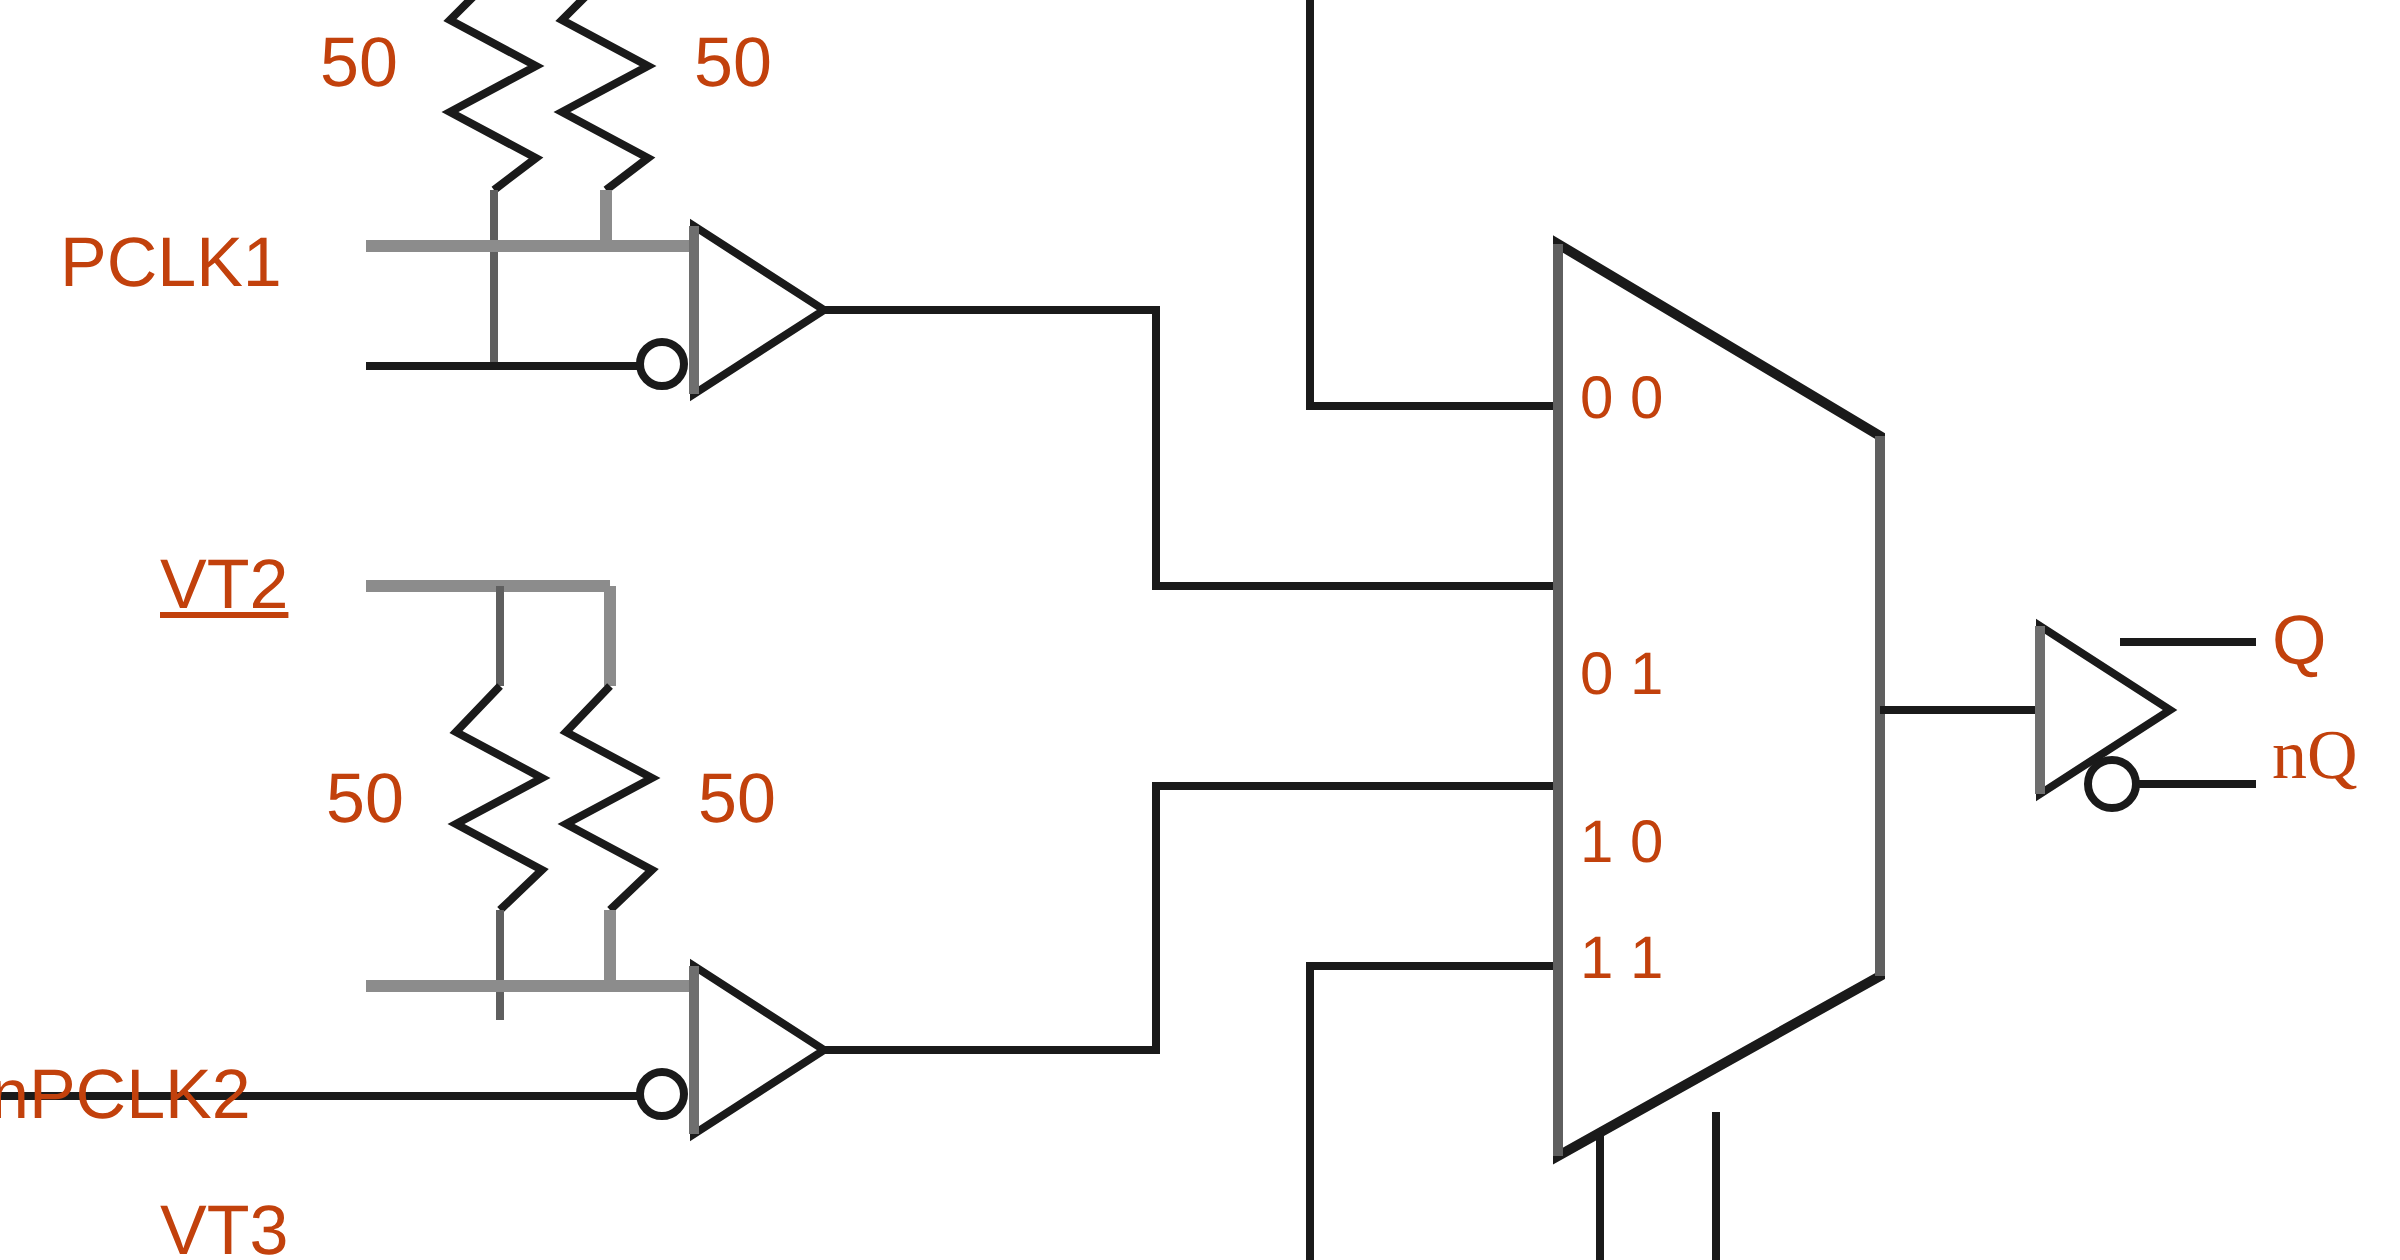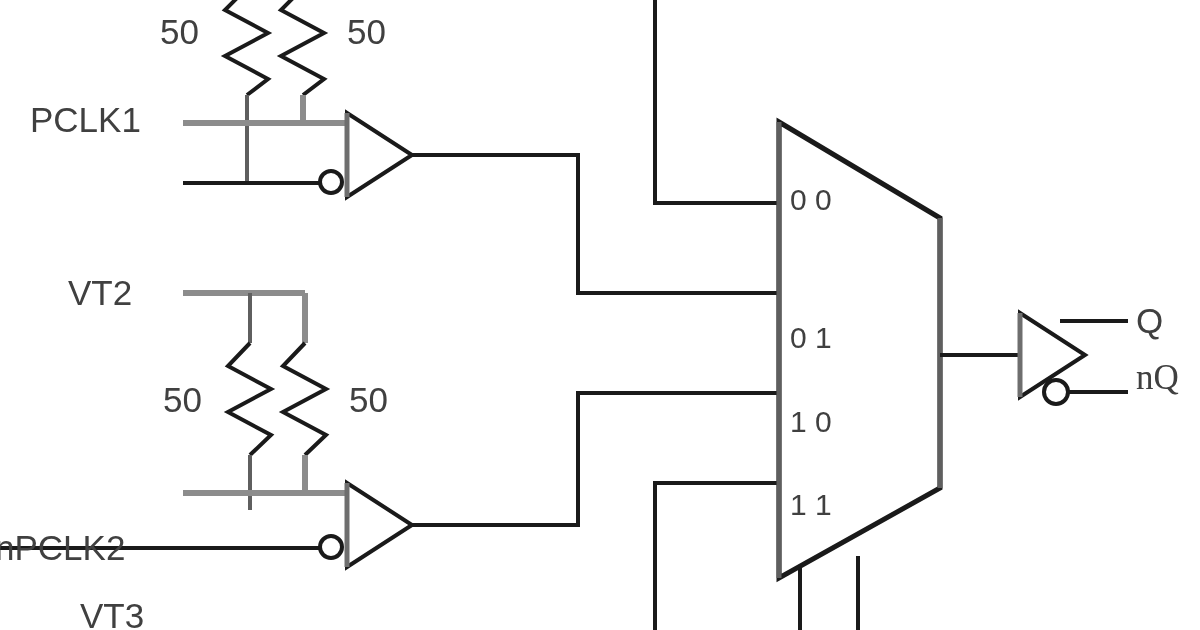--- a/index.html
+++ b/index.html
@@ -18,21 +18,21 @@
   #schematic {
     position: absolute;
     left: 0;
     top: 0;
     width: 1200px;
     height: 630px;
   }
   .lbl {
     position: absolute;
     font-family: "Liberation Sans", sans-serif;
-    color: #404040;
+    color: #c2410c;
     white-space: nowrap;
     line-height: 1;
   }
   .lbl-signal { font-size: 35px; }
   .lbl-res    { font-size: 35px; }
   .lbl-port   { font-size: 35px; }
   .lbl-mux    { font-size: 30px; }
 </style>
 </head>
 <body>
@@ -113,32 +113,32 @@
       <line x1="1060" y1="321" x2="1128" y2="321" stroke="#1a1a1a" stroke-width="4"></line>
 
       <line x1="1068" y1="392" x2="1128" y2="392" stroke="#1a1a1a" stroke-width="4"></line>
     </g>
 
   </svg>
 
   <span class="lbl lbl-res" style="left:160px; top:14px;">50</span>
   <span class="lbl lbl-res" style="left:347px; top:14px;">50</span>
 
-  <span class="lbl lbl-signal" style="left:30px; top:102px;">PCLK1</span>
+  <span class="lbl lbl-signal" style="left:30px; top:114px;">PCLK1</span>
 
-  <span class="lbl lbl-signal" style="left:68px; top:275px;">VT2</span>
+  <span class="lbl lbl-signal" style="left:80px; top:275px;text-decoration:underline;">VT2</span>
 
   <span class="lbl lbl-res" style="left:163px; top:382px;">50</span>
   <span class="lbl lbl-res" style="left:349px; top:382px;">50</span>
 
   <span class="lbl lbl-signal" style="left:-5px; top:530px;">nPCLK2</span>
 
   <span class="lbl lbl-signal" style="left:80px; top:598px;">VT3</span>
 
   <span class="lbl lbl-mux" style="left:790px; top:185px;">0 0</span>
   <span class="lbl lbl-mux" style="left:790px; top:275px;margin-top:48px;">0 1</span>
   <span class="lbl lbl-mux" style="left:790px; top:375px;margin-top:32px;">1 0</span>
-  <span class="lbl lbl-mux" style="left:790px; top:490px;">1 1</span>
+  <span class="lbl lbl-mux" style="left:790px; top:465px;">1 1</span>
 
   <span class="lbl lbl-port" style="left:1136px; top:303px;">Q</span>
   <span class="lbl lbl-port" style="left:1136px; top:360px;font-family:Liberation Serif, serif;">nQ</span>
 
 </div>
 
 </body></html>

